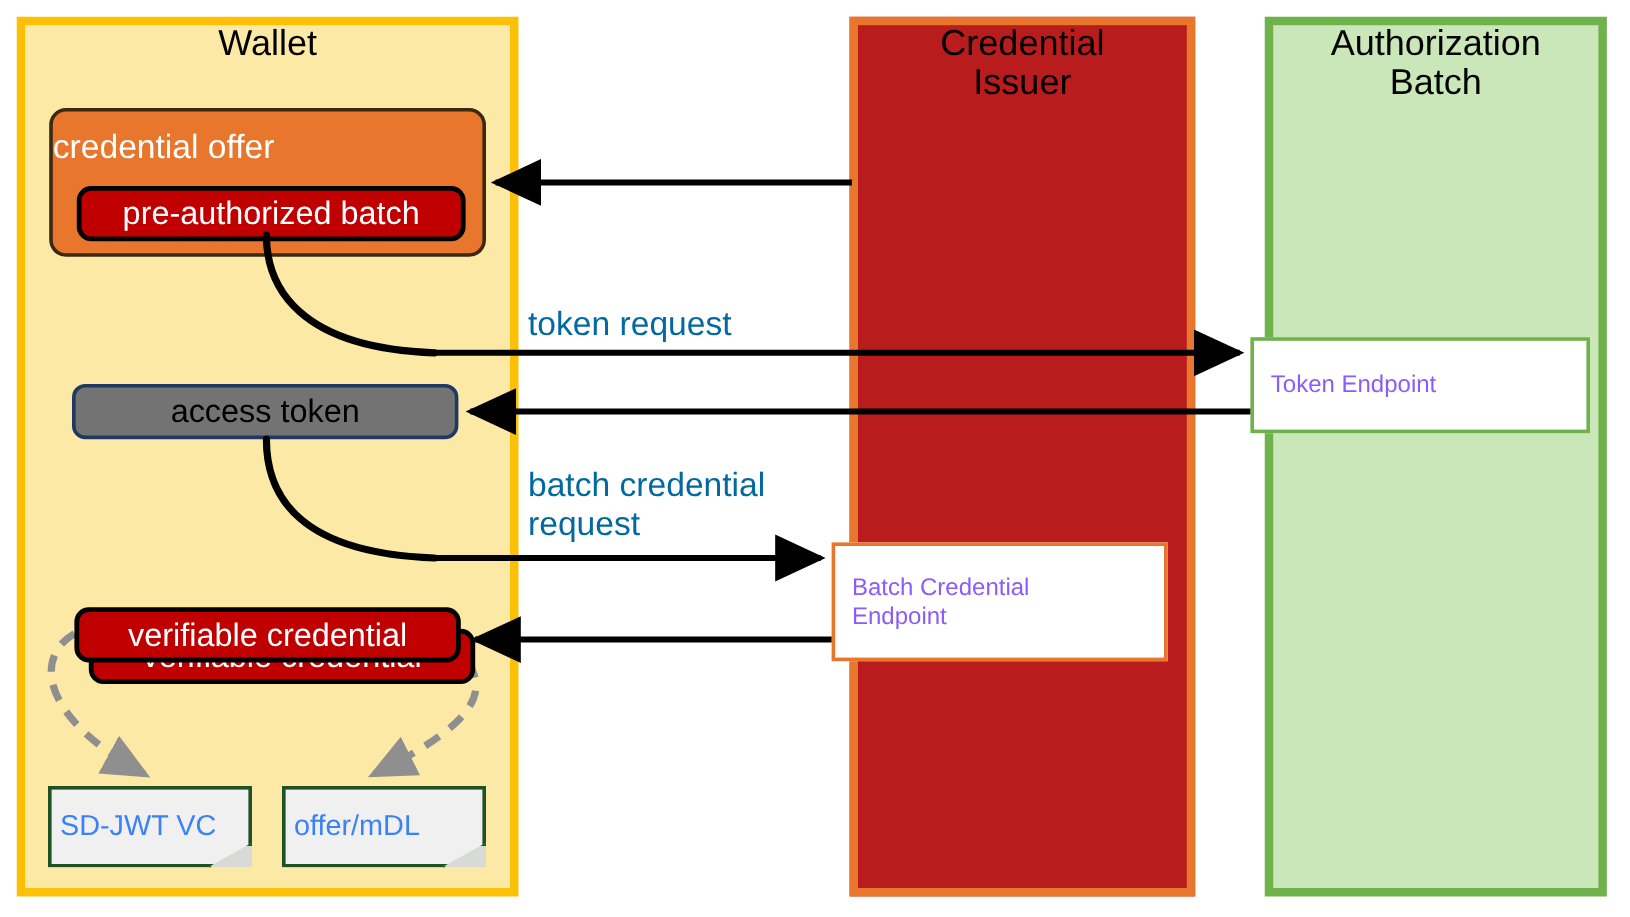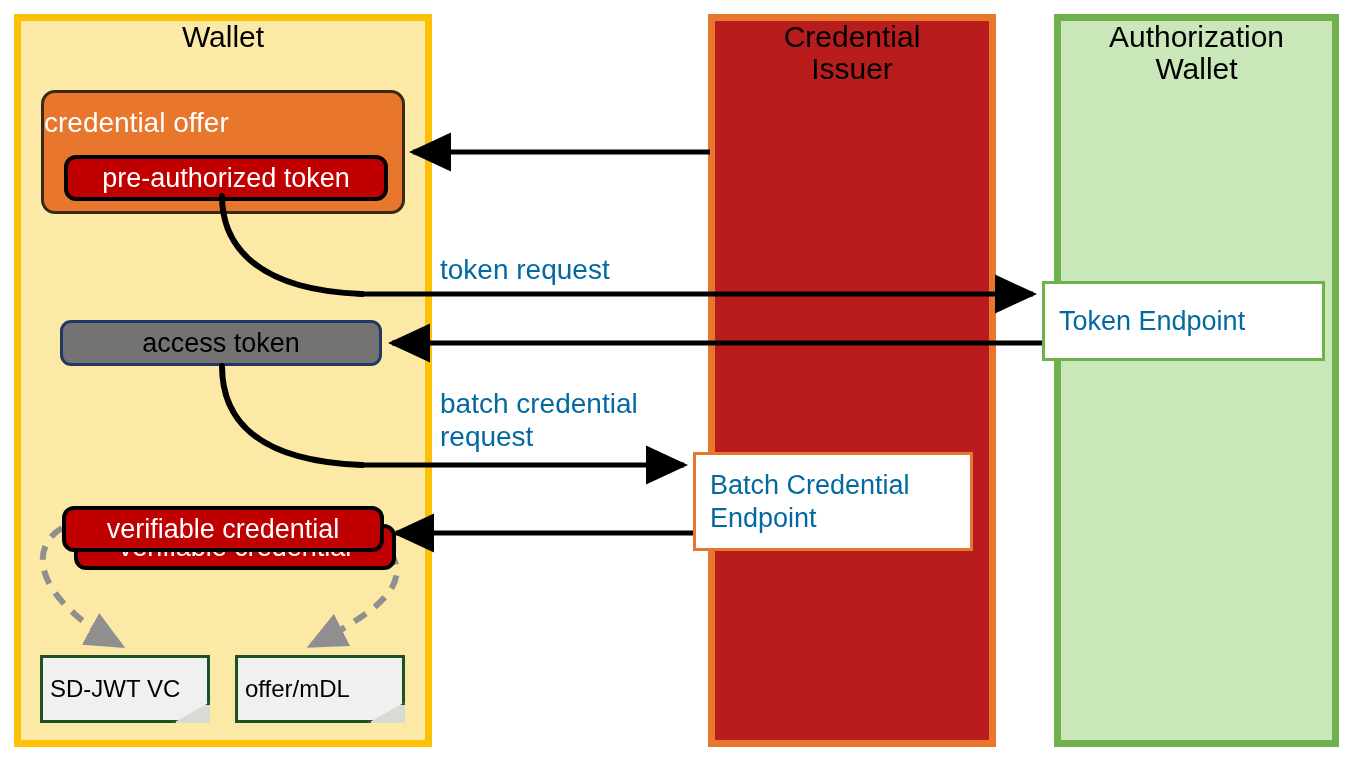--- a/index.html
+++ b/index.html
@@ -18,30 +18,30 @@
   .credential-offer{left:41px;top:90px;width:364px;height:124px;background:#e8762c;border:3px solid #3a2a14;border-radius:14px;}
   .credential-offer-label{position:absolute;top:14px;left:0;right:0;text-align:left;color:#ffffff;font-size:28px;}
 
   .preauth{left:20px;top:62px;width:324px;height:46px;background:#c00000;border:4px solid #000;border-radius:12px;color:#fff;font-size:27px;}
 
   .access-token{left:60px;top:320px;width:322px;height:46px;background:#737373;border:3px solid #1f3864;border-radius:11px;color:#000;font-size:27px;}
 
   .vc-back{left:74px;top:524px;width:322px;height:46px;background:#c00000;border:4px solid #000;border-radius:12px;color:#fff;font-size:27px;z-index:2;}
   .vc-front{left:62px;top:506px;width:322px;height:46px;background:#c00000;border:4px solid #000;border-radius:12px;color:#fff;font-size:27px;z-index:3;}
 
-  .doc{position:absolute;box-sizing:border-box;font-size:24px;color:#000000;text-decoration:underline;}
+  .doc{position:absolute;box-sizing:border-box;font-size:24px;color:#3b82f6;text-decoration:underline;}
   .doc .docbody{position:absolute;inset:0;background:#eff0ef;border:3px solid #1e5124;
      clip-path:polygon(0 0,100% 0,100% 74%,80% 100%,0 100%);}
   .doc .fold{position:absolute;right:0;bottom:0;width:20%;height:26%;background:#d8dad6;border-left:3px solid #1e5124;border-top:3px solid #1e5124;
      clip-path:polygon(0 100%,100% 0,100% 100%);}
   .doc .doclabel{position:absolute;left:10px;top:0;bottom:0;display:flex;align-items:center;}
   .doc-sdjwt{left:40px;top:655px;width:170px;height:68px;}
   .doc-mdoc{left:235px;top:655px;width:170px;height:68px;}
 
-  .endpoint{position:absolute;box-sizing:border-box;background:#ffffff;font-size:27px;color:#0369a1;display:flex;align-items:center;padding-left:14px;line-height:1.2;}
+  .endpoint{position:absolute;box-sizing:border-box;background:#ffffff;font-size:20px;color:#8b5cf6;display:flex;align-items:center;padding-left:14px;line-height:1.2;}
   .token-endpoint{left:1042px;top:281px;width:283px;height:80px;border:3px solid #6fb14b;align-items:center;}
   .batch-endpoint{left:693px;top:452px;width:280px;height:99px;border:3px solid #e8762c;align-items:center;}
 
   .redlabel{position:absolute;color:#0369a1;font-size:28px;line-height:1.18;white-space:pre-line;}
   .lbl-token-request{left:440px;top:253px;}
   .lbl-batch-request{left:440px;top:387px;}
 
   svg.overlay{position:absolute;left:0;top:0;width:1358px;height:764px;pointer-events:none;}
 </style>
 </head>
@@ -53,26 +53,26 @@
     <div class="lane-title">Wallet</div>
   </div>
 
   <div class="lane issuer-lane">
     <div class="lane-title">Credential
 Issuer</div>
   </div>
 
   <div class="lane as-lane">
     <div class="lane-title">Authorization
-Wallet</div>
+Batch</div>
   </div>
 
   <div class="rbox credential-offer">
     <div class="credential-offer-label">credential offer</div>
-    <div class="rbox preauth">pre-authorized token</div>
+    <div class="rbox preauth">pre-authorized batch</div>
   </div>
 
   <div class="rbox access-token">access token</div>
 
   <div class="rbox vc-back">verifiable credential</div>
   <div class="rbox vc-front">verifiable credential</div>
 
   <div class="doc doc-sdjwt">
     <div class="docbody"></div>
     <div class="fold"></div>

